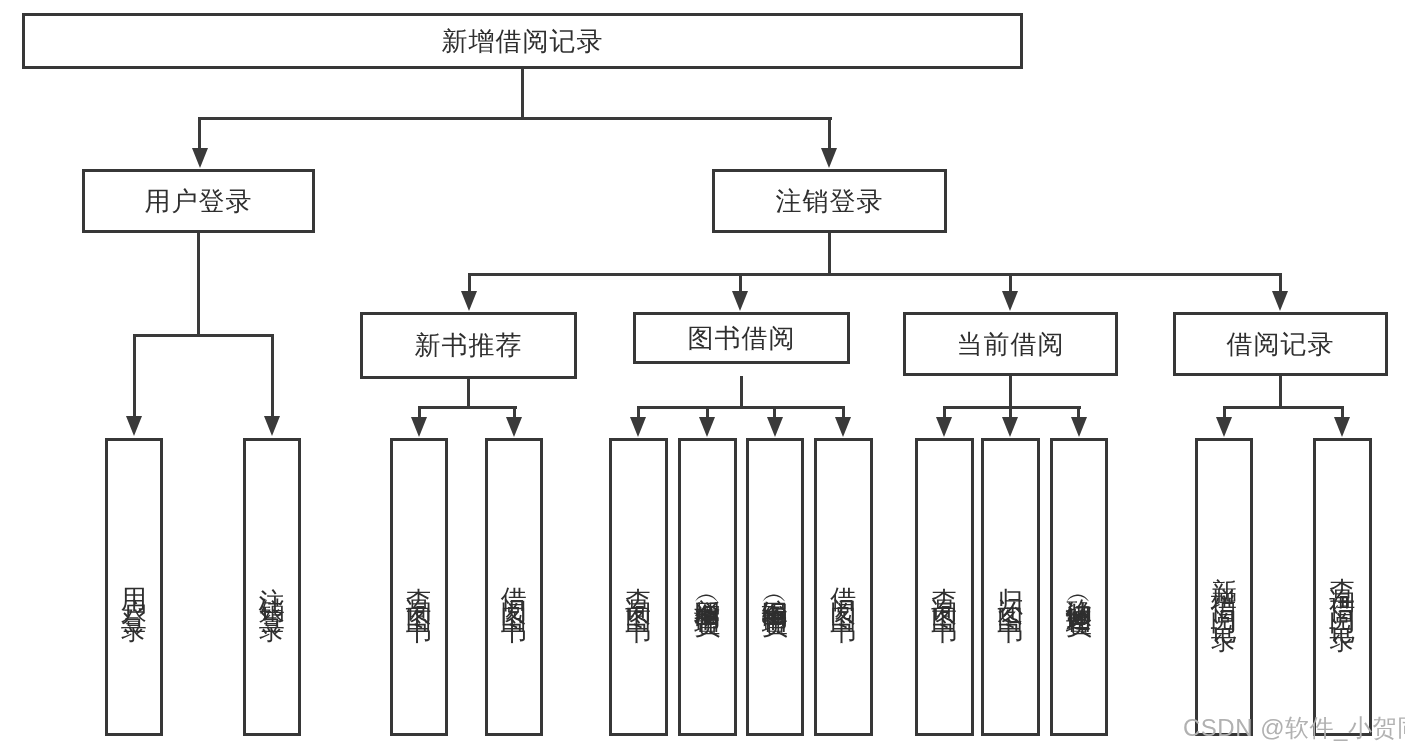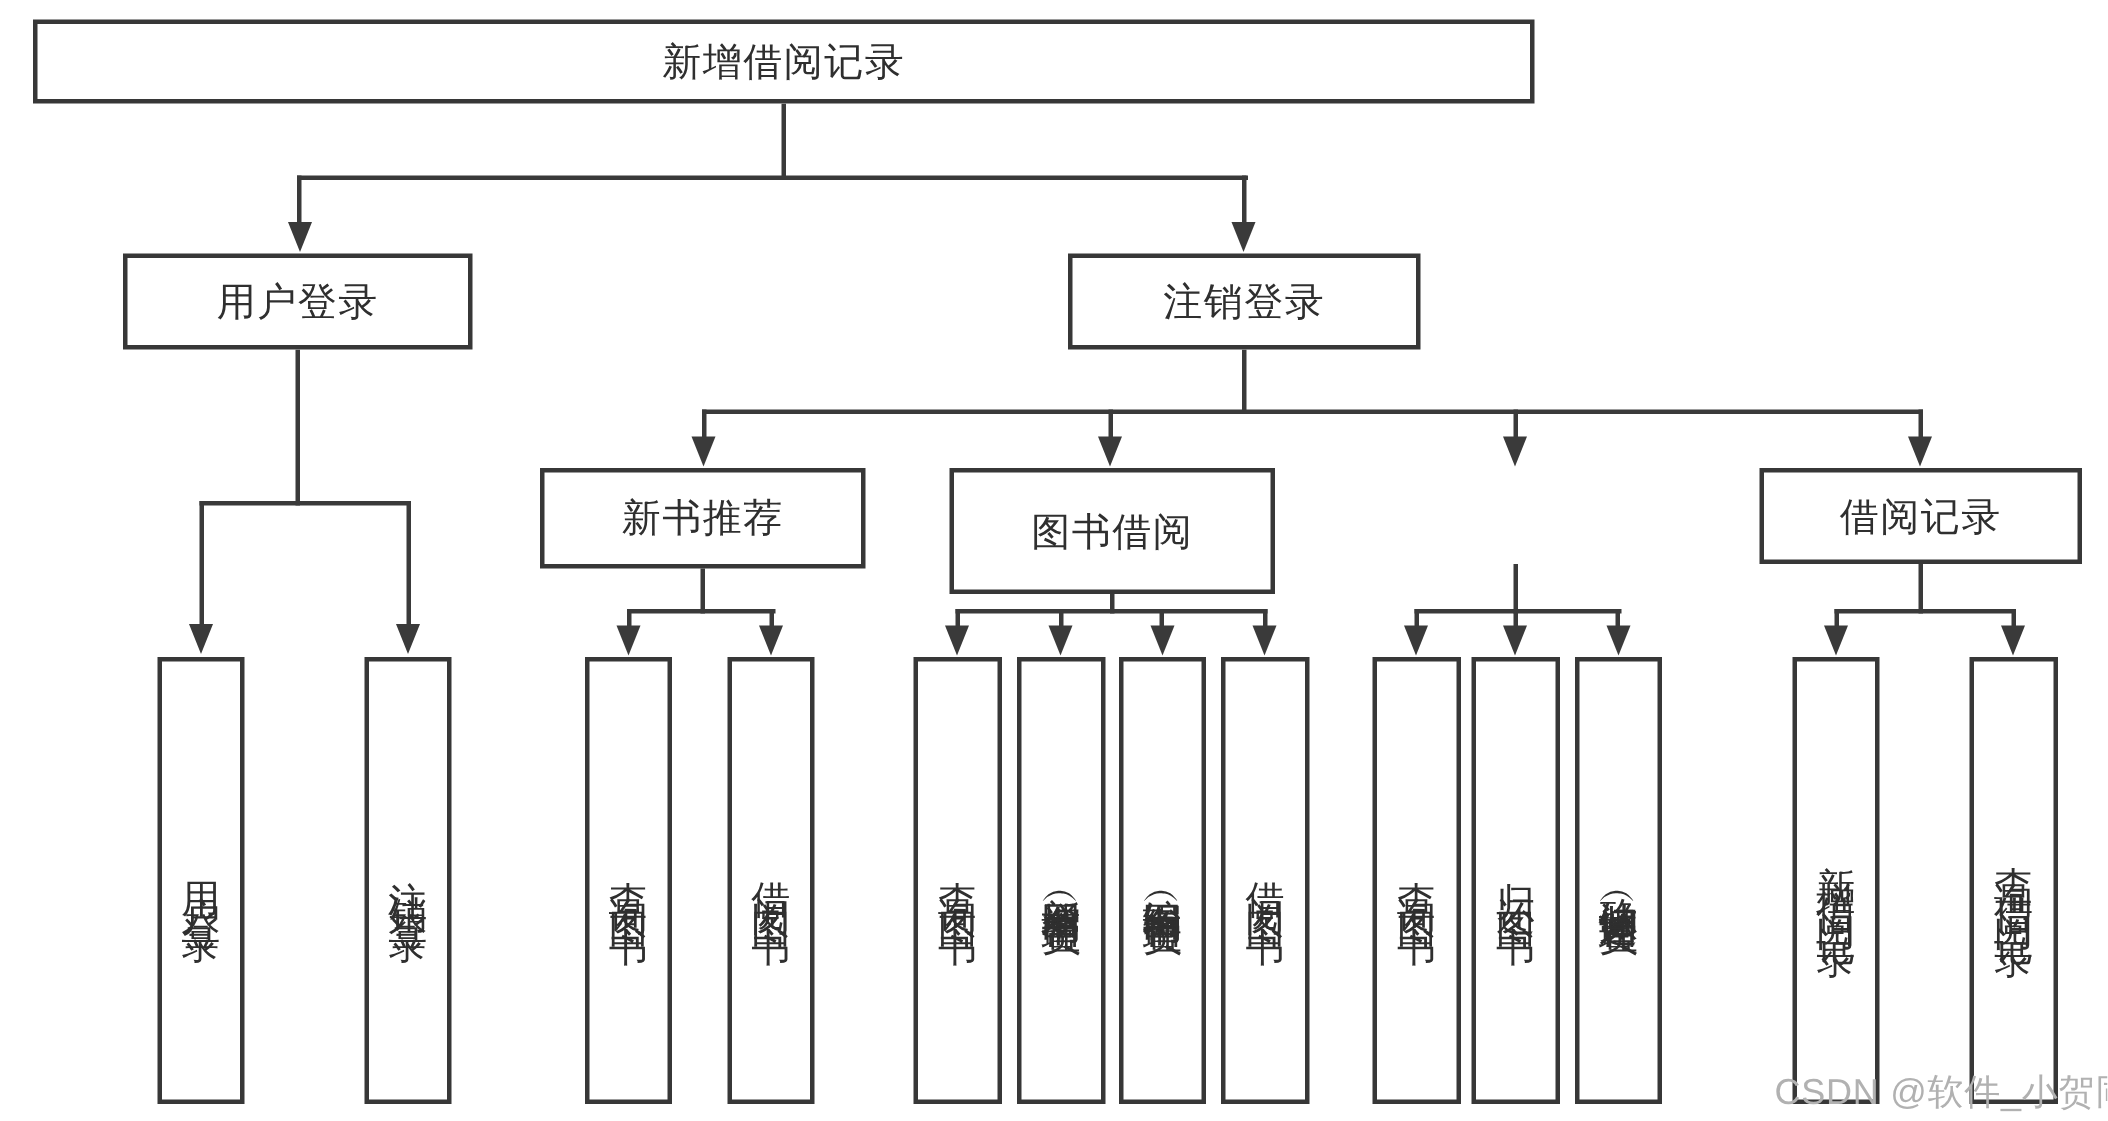--- a/index.html
+++ b/index.html
@@ -62,21 +62,22 @@
   <div class="vline" style="left:468px;top:273px;height:20px"></div>
   <div class="arr" style="left:461px;top:291px"></div>
   <div class="vline" style="left:739px;top:273px;height:20px"></div>
   <div class="arr" style="left:732px;top:291px"></div>
   <div class="vline" style="left:1009px;top:273px;height:20px"></div>
   <div class="arr" style="left:1002px;top:291px"></div>
   <div class="vline" style="left:1279px;top:273px;height:20px"></div>
   <div class="arr" style="left:1272px;top:291px"></div>
 
   <div class="box" style="left:360px;top:312px;width:217px;height:67px">新书推荐</div>
-  <div class="box" style="left:633px;top:312px;width:217px;height:84px">图书借阅</div>
+  <div class="box" style="left:633px;top:312px;width:217px;height:52px">图书借阅</div>
+  <div class="box" style="left:903px;top:312px;width:215px;height:64px">当前借阅</div>
   <div class="box" style="left:1173px;top:312px;width:215px;height:64px">借阅记录</div>
 
   <div class="vline" style="left:467px;top:376px;height:33px"></div>
   <div class="hline" style="left:418px;top:406px;width:99px"></div>
   <div class="vline" style="left:418px;top:406px;height:14px"></div>
   <div class="arr" style="left:411px;top:417px"></div>
   <div class="vline" style="left:513px;top:406px;height:14px"></div>
   <div class="arr" style="left:506px;top:417px"></div>
 
   <div class="vline" style="left:740px;top:376px;height:33px"></div>

